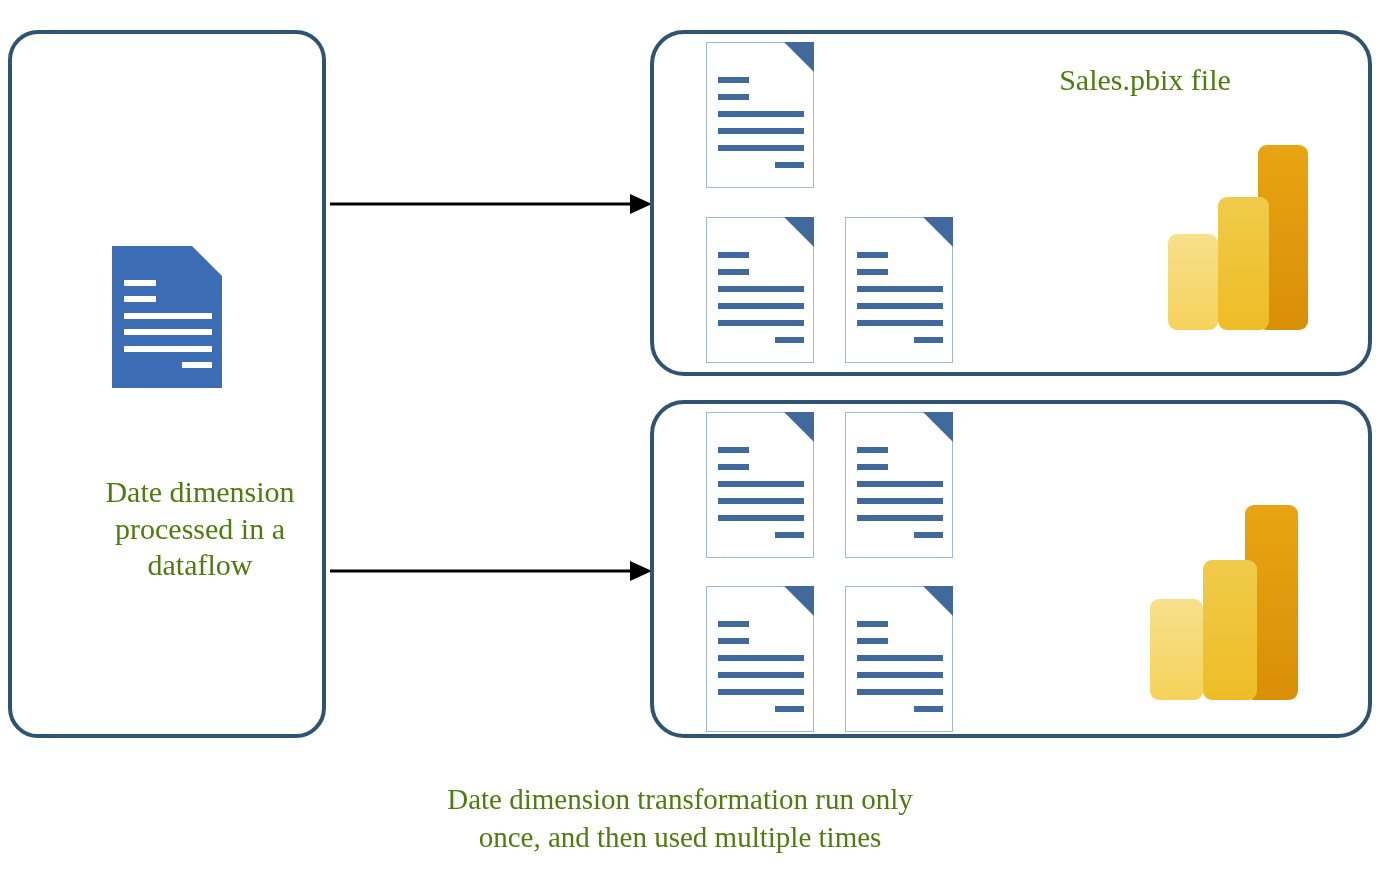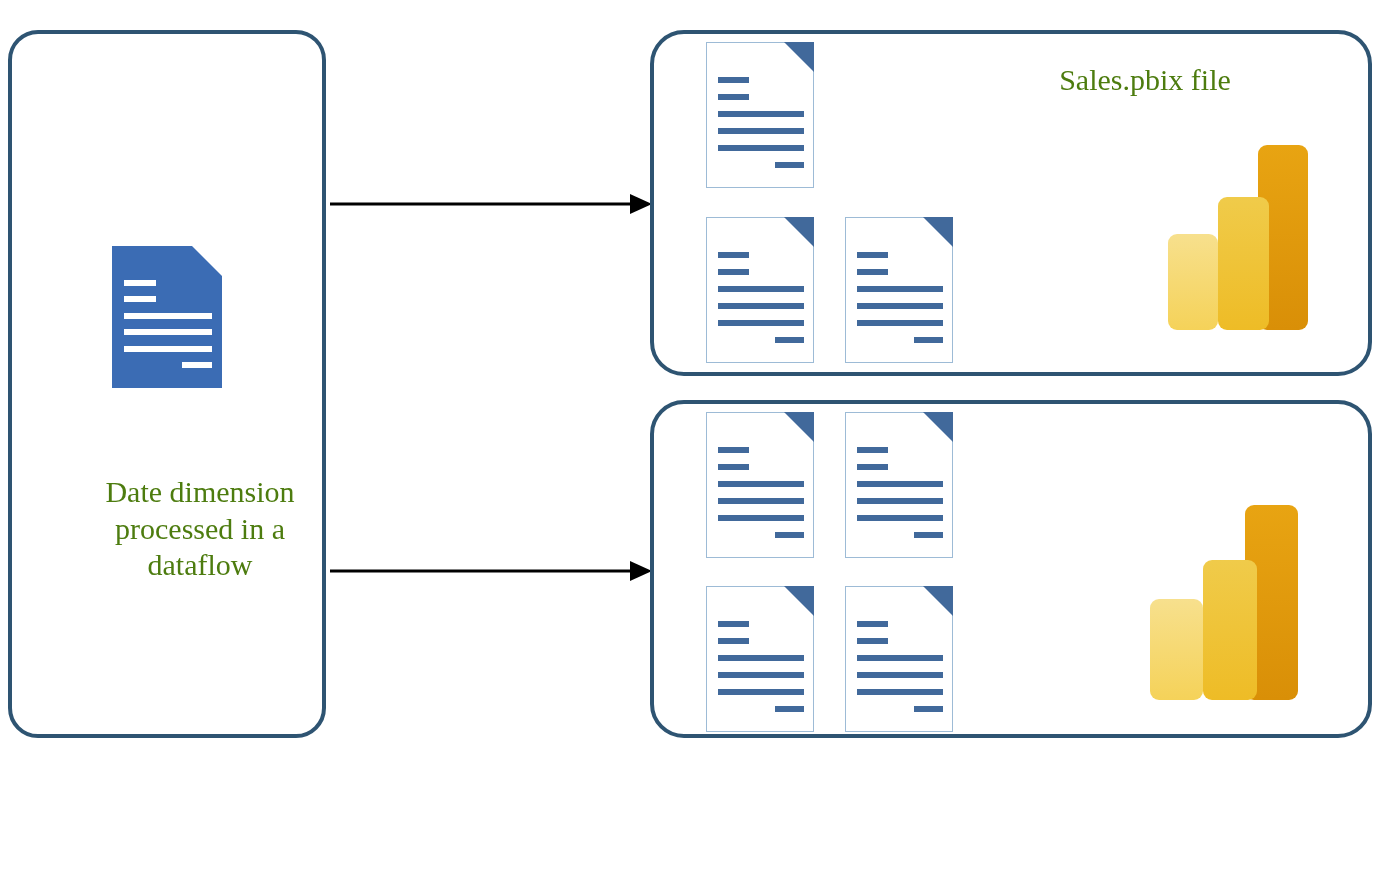--- a/index.html
+++ b/index.html
@@ -300,14 +300,16 @@
     </div>
   </div>
 
 
   <div class="pbi" style="left:1150px; top:505px; width:148px; height:195px;">
     <div class="bar back"></div>
     <div class="bar mid"></div>
     <div class="bar front"></div>
   </div>
 
+  <div class="label" id="caption">Date dimension transformation run only
+once, and then used multiple times</div>
 
 </div>
 
 </body></html>

